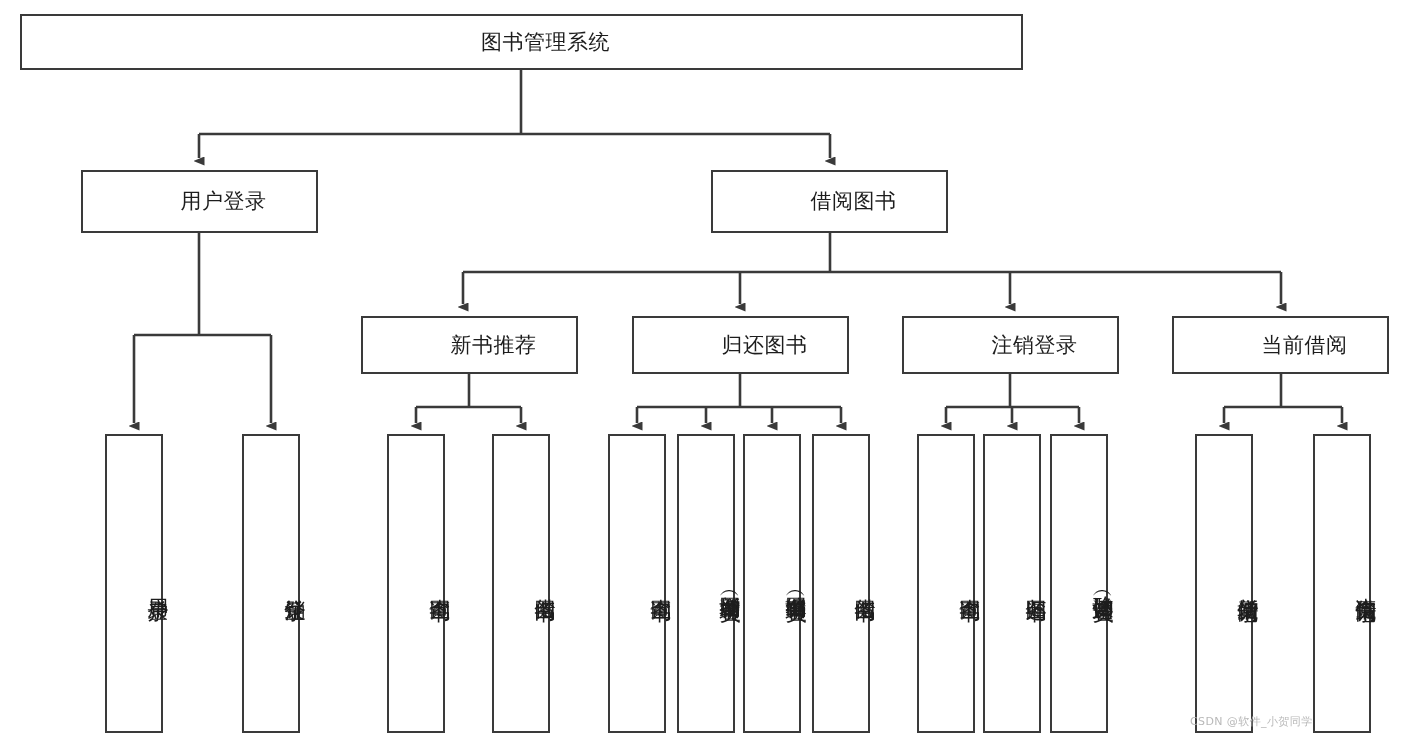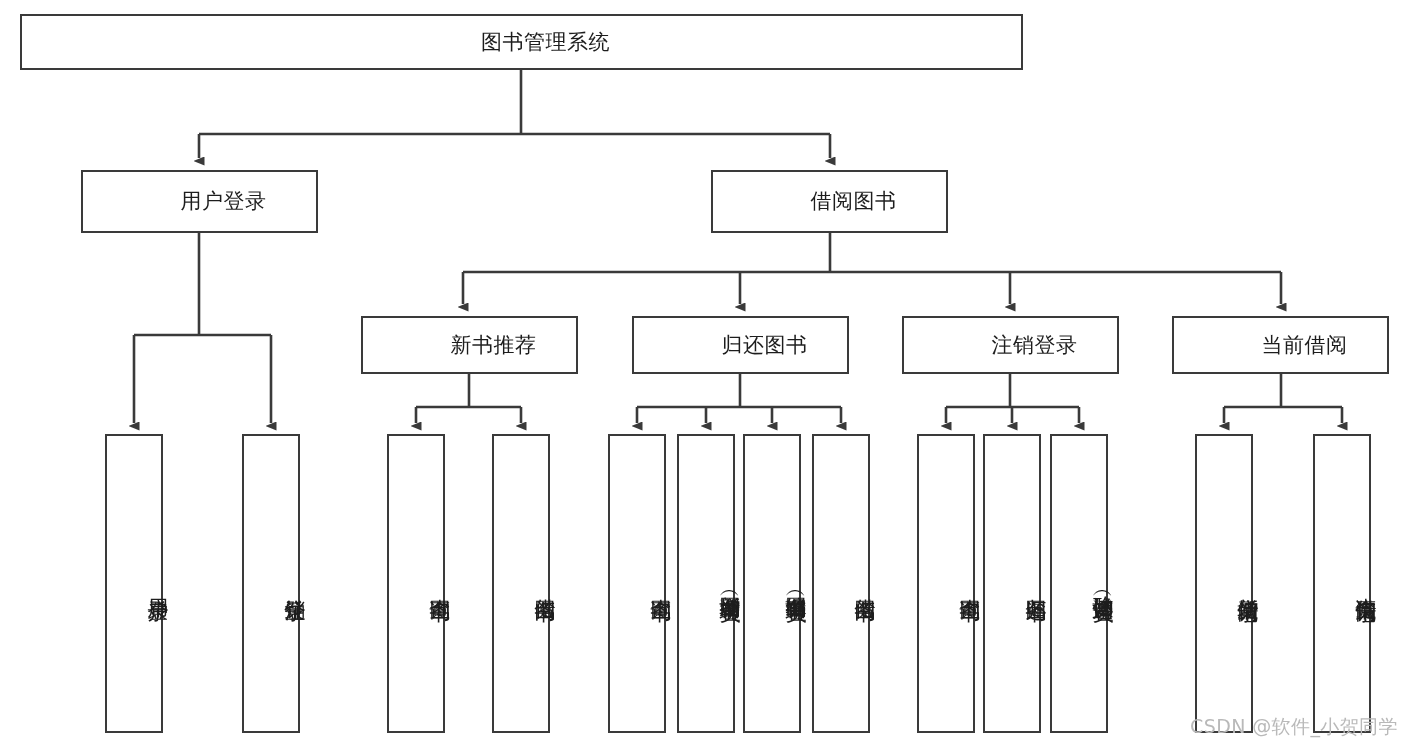--- a/index.html
+++ b/index.html
@@ -55,21 +55,21 @@
     font-size: 21px;
     line-height: 1.15;
     letter-spacing: 1px;
     max-height: 100%;
     white-space: normal;
   }
   #watermark {
     position: absolute;
     left: 1190px;
     top: 714px;
-    font-size: 19px;
+    font-size: 11px;
     color: #b9b9b9;
     letter-spacing: 0.4px;
     z-index: 5;
     white-space: nowrap;
     font-family: "DejaVu Sans", "Liberation Sans", sans-serif;
   }
 </style>
 </head>
 <body>
 

